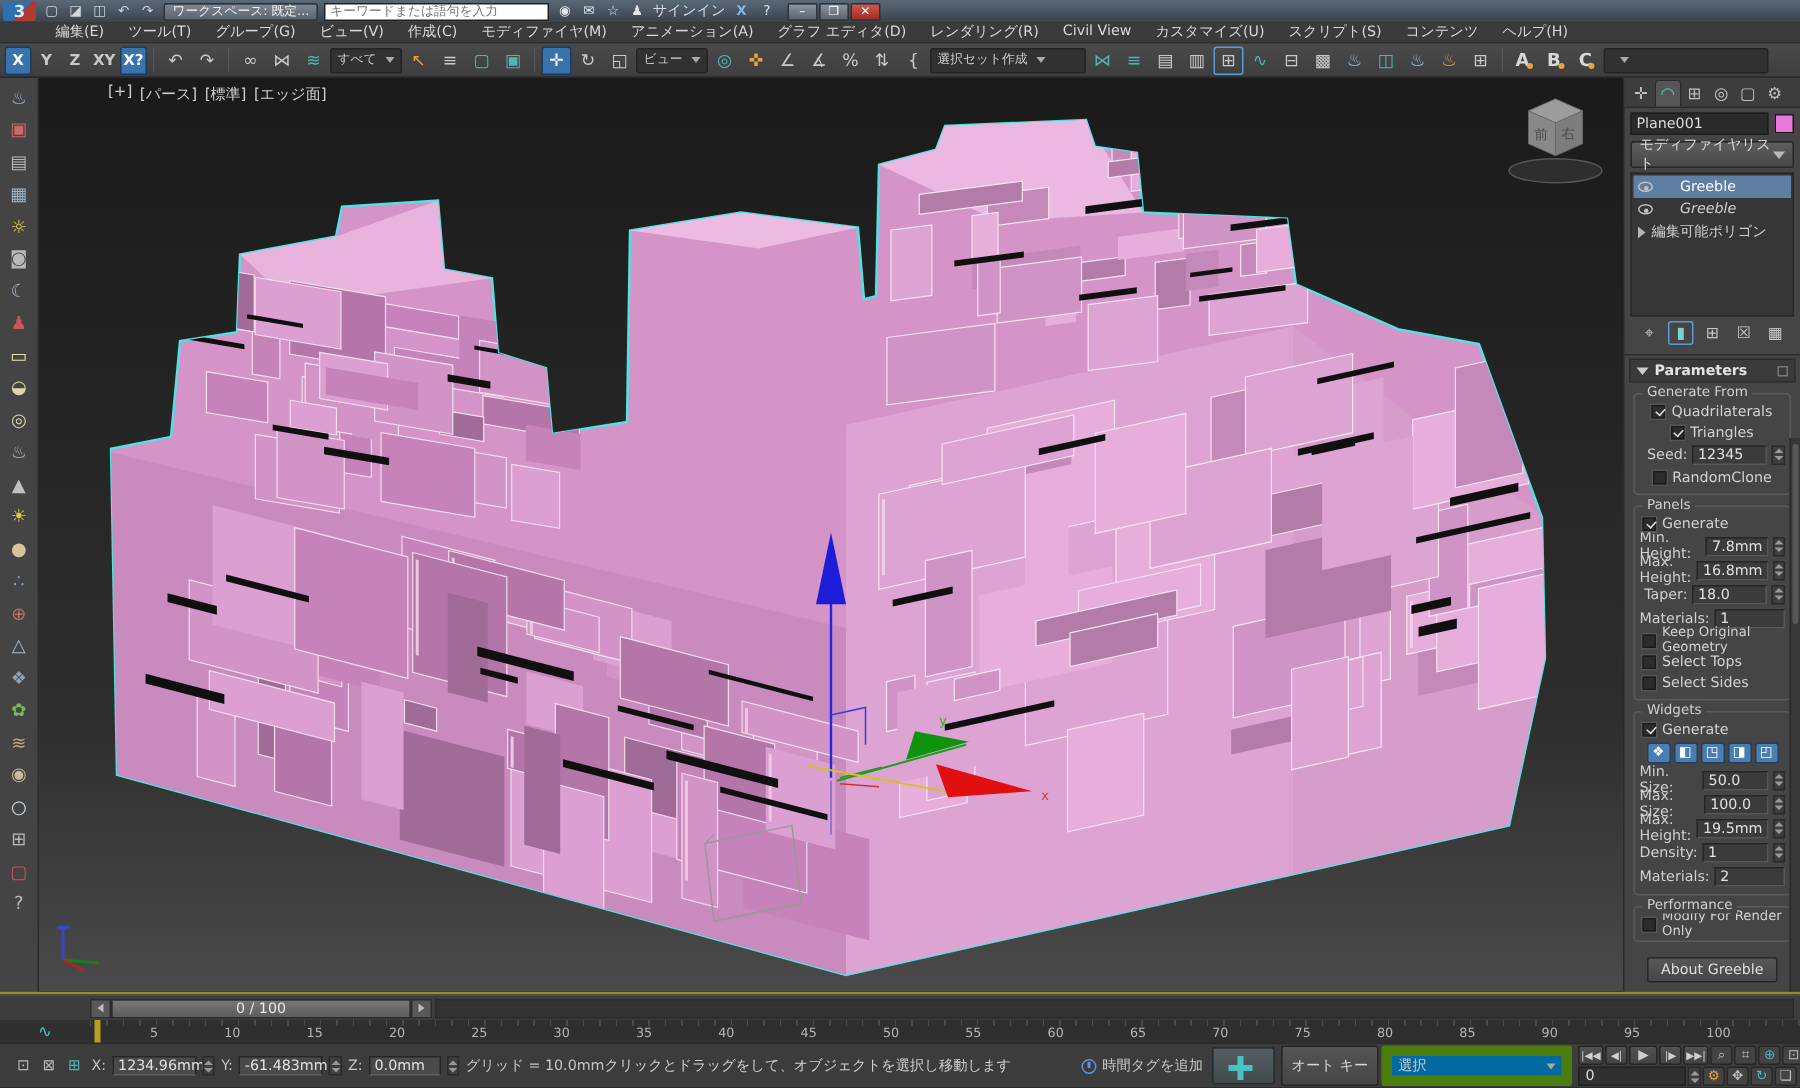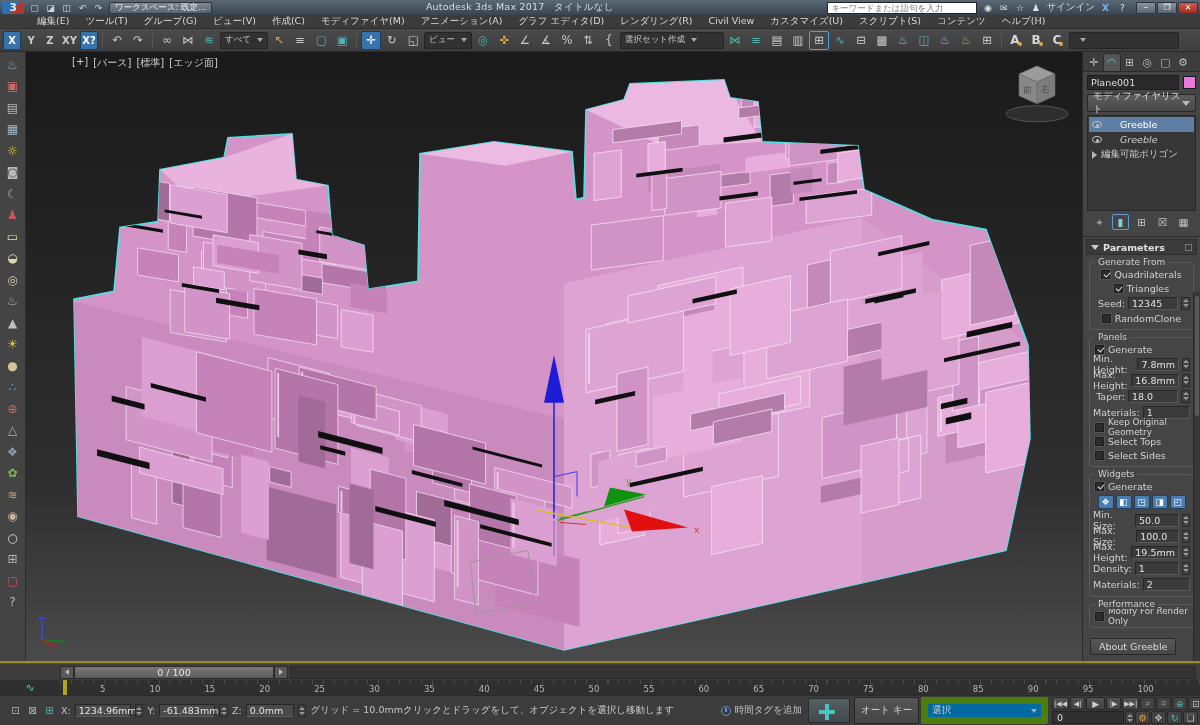--- a/index.html
+++ b/index.html
@@ -101,21 +101,21 @@
   .pfield{width:50px;height:13px;background:#3b3b3b;border:1px solid #262626;border-bottom-color:#575757;
     border-right-color:#575757;color:#e0e0e0;display:flex;align-items:center;padding:0 3px}
   .spin{width:9px;height:13px;display:flex;flex-direction:column;justify-content:center;gap:2px;align-items:center;
     background:#3e3e3e;border:1px solid #2a2a2a}
   .spin i{width:0;height:0;border-left:3px solid transparent;border-right:3px solid transparent}
   .spin i.up{border-bottom:3.5px solid #9a9a9a}
   .spin i.dn{border-top:3.5px solid #9a9a9a}
   .wbtns{display:flex;justify-content:center;gap:2px;margin:2px 0 3px}
   .wbtn{width:16px;height:14px;background:#4a7db0;border:1px solid #24405c;border-radius:2px;color:#fff;
     font-size:9px;display:flex;align-items:center;justify-content:center}
-  .aboutrow{display:flex;justify-content:flex-start;padding:6px 2px}
+  .aboutrow{display:flex;justify-content:center;padding:6px 2px}
   .aboutbtn{height:17px;background:linear-gradient(#585858,#464646);border:1px solid #282828;border-radius:2px;
     color:#ddd;font-size:9.5px;padding:0 8px;display:flex;align-items:center}
   .pscroll{position:absolute;right:0;top:240px;bottom:0;width:7px;background:#373737;border-left:1px solid #2a2a2a}
   .pscroll::before{content:"";position:absolute;top:4px;left:1px;width:4px;height:120px;background:#585858;border-radius:2px}
 
   
   .timeslider{height:17px;background:#3d3d3d;border-top:1px solid #4e4e4e;display:flex;align-items:center;flex:0 0 auto}
   .ts-spacer{width:60px;flex:0 0 auto}
   .ts-arrow{width:14px;height:13px;background:#585858;border:1px solid #2c2c2c;display:flex;align-items:center;justify-content:center}
   .ts-arrow i{width:0;height:0;border-top:3.5px solid transparent;border-bottom:3.5px solid transparent}
@@ -176,23 +176,20 @@
     <div class="qa">
 
     <span class="qbtn">▢</span>
         <span class="qbtn">◪</span>
         <span class="qbtn">◫</span>
         <span class="qbtn">↶</span>
         <span class="qbtn">↷</span>
       </div>
     <div class="ws">
       <span>ワークスペース: 既定...</span>
-    </div>
-    <div class="title-center">
-      <span>Autodesk 3ds Max 2017</span>&nbsp;&nbsp;&nbsp;<span>タイトルなし</span>
     </div>
     <div class="search-box">
       <input placeholder="キーワードまたは語句を入力" style="">
     </div>
     <div class="qa">
 
     <span class="ticon">◉</span>
         <span class="ticon">✉</span>
         <span class="ticon">☆</span>
         <span class="ticon">♟</span>

